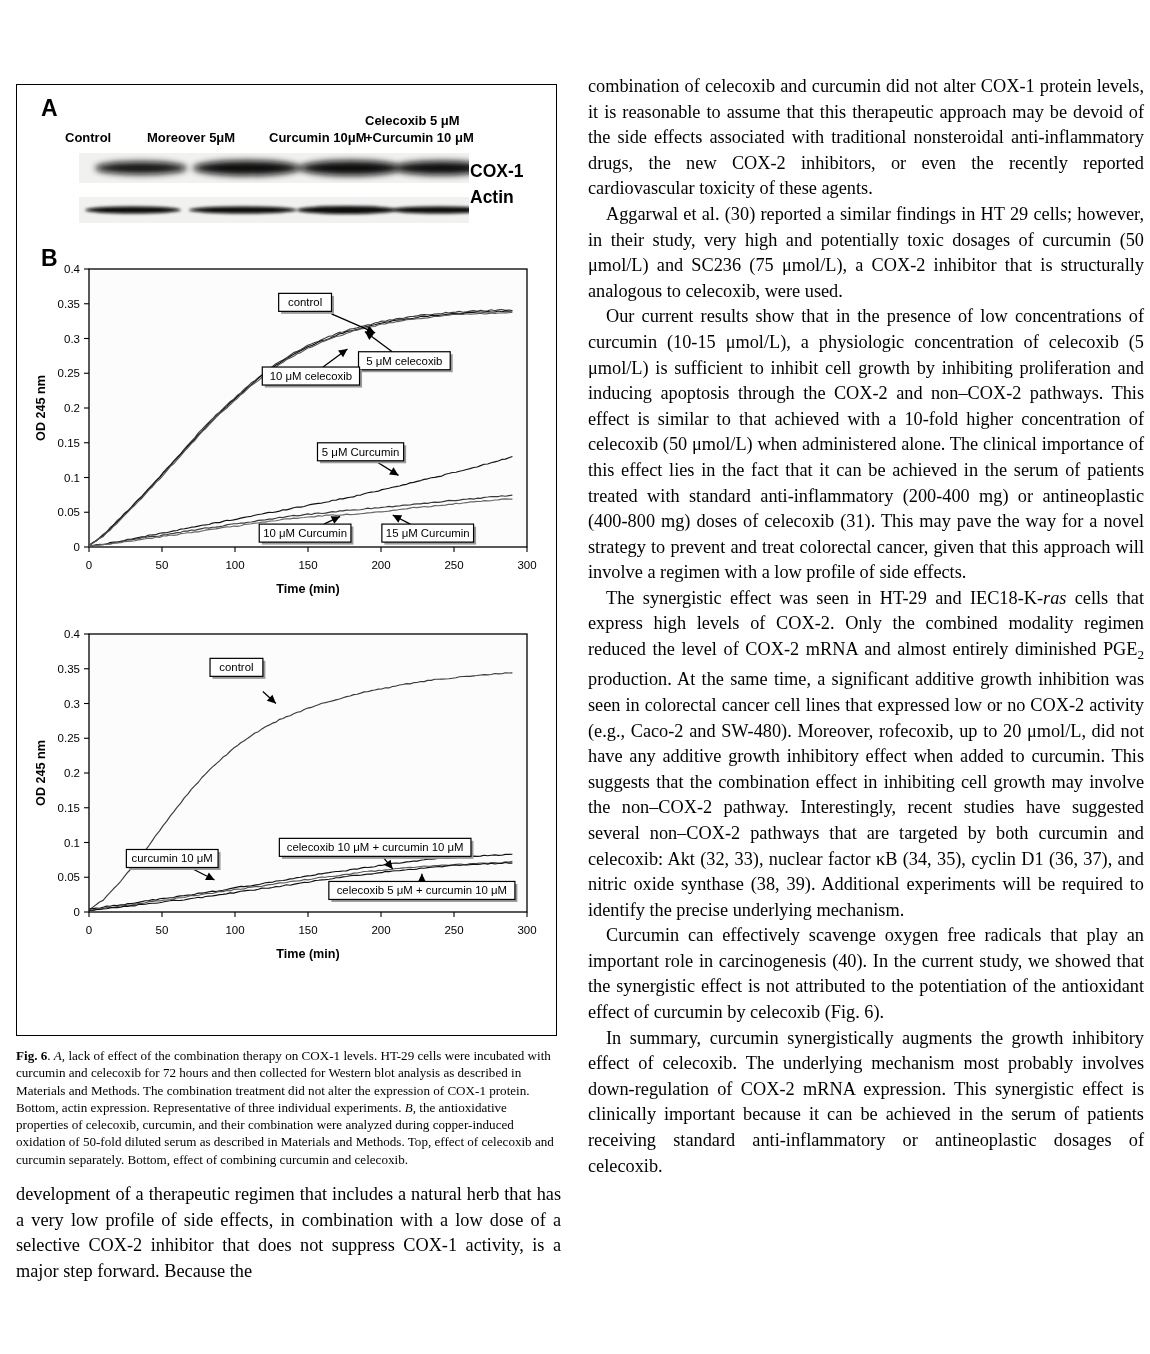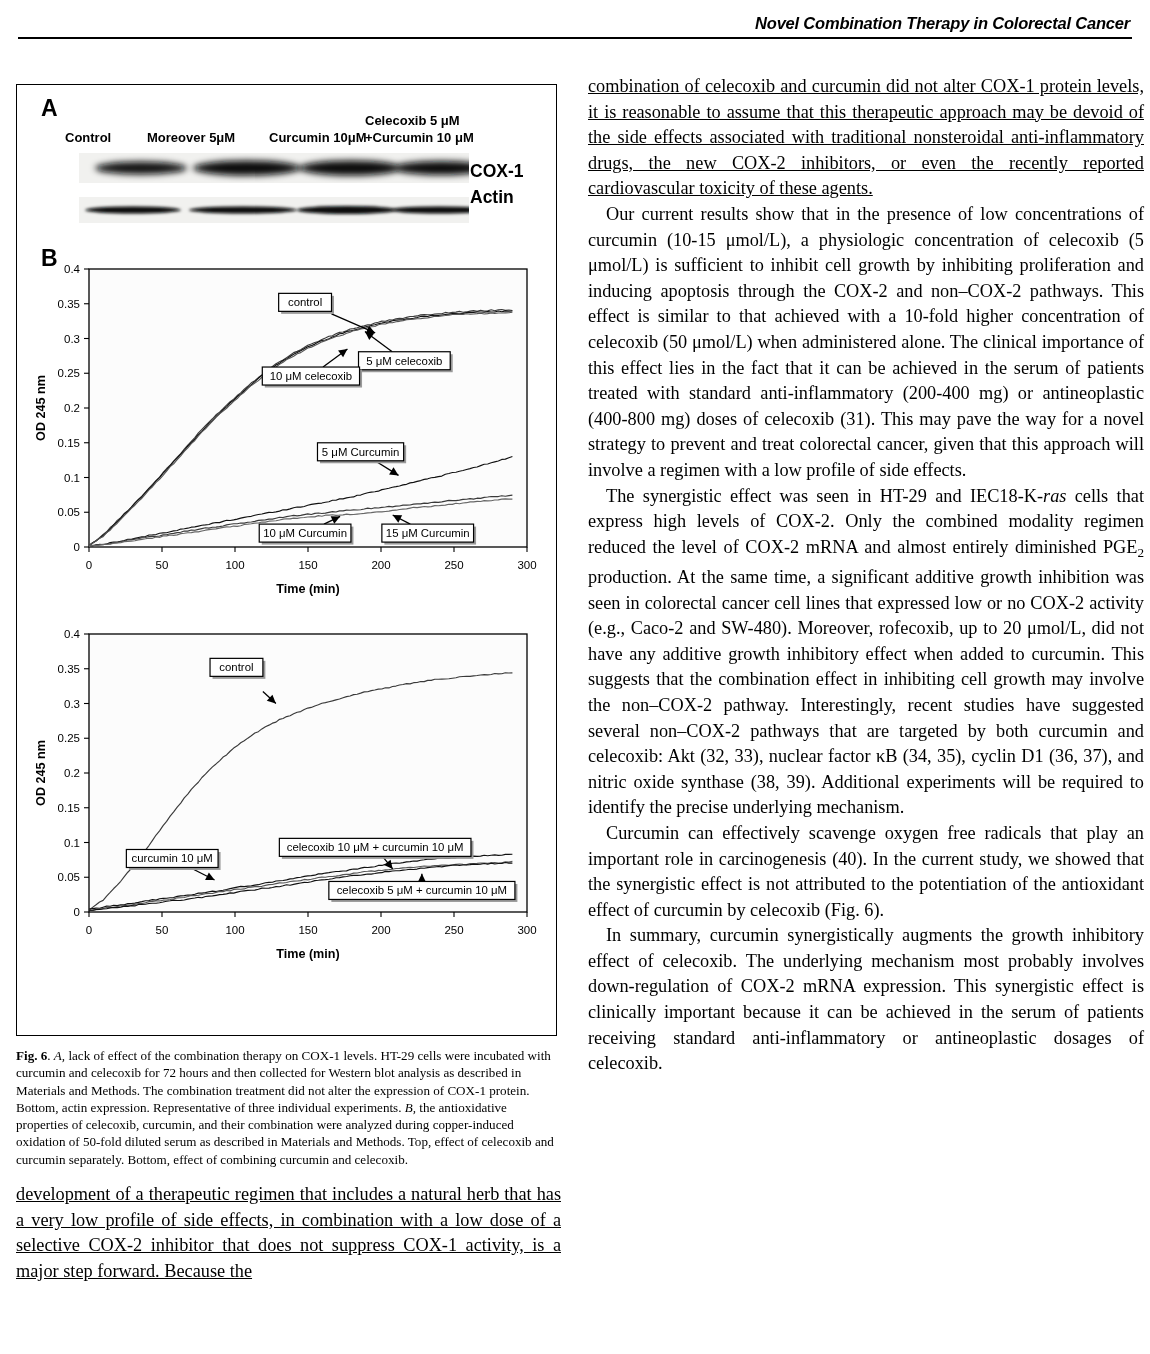--- a/index.html
+++ b/index.html
@@ -34,21 +34,21 @@
   
   .body-text{
     font-family:"Liberation Serif", serif;
     font-size:18.3px;
     line-height:25.6px;
     text-align:justify;
     text-justify:inter-word;
     hyphens:none;
   }
   .body-text p{margin:0;text-indent:18px;}
-  .body-text p.no-indent{text-indent:0;text-decoration:underline;}
+  .body-text p.no-indent{text-indent:0;}
   .body-text i{font-style:italic;}
   .body-text sub{font-size:.72em;vertical-align:-0.28em;}
 
   
   #figure-box{
     position:relative;
     width:541px;height:952px;
     border:1.6px solid #000;
     box-sizing:border-box;
     background:#fff;
@@ -96,24 +96,20 @@
   #figure-caption b{font-weight:bold;}
   #figure-caption i{font-style:italic;}
 
   #lower-left-text{margin-top:14px;}
 </style>
 </head>
 <body>
 
 <div class="page">
 
-  <div id="running-head">
-    <div class="rh-text">Novel Combination Therapy in Colorectal Cancer</div>
-    <div class="rh-rule"></div>
-  </div>
 
   <div class="col-left">
 
     <div id="figure-box">
 
       <div id="blot-panel">
         <div class="panel-letter" style="left:24px;top:10px;">A</div>
         <div id="blot-lane-labels">
             <div class="blot-lane-label" style="left: 48px; top: 44px; width: 90px;">
               <div>Control</div>
@@ -328,19 +324,20 @@
 
     <div id="figure-caption"><b>Fig. 6</b><span>. </span><i>A,</i><span> lack of effect of the combination therapy on COX-1 levels. HT-29 cells were incubated with curcumin and celecoxib for 72 hours and then collected for Western blot analysis as described in Materials and Methods. The combination treatment did not alter the expression of COX-1 protein. Bottom, actin expression. Representative of three individual experiments. </span><i>B,</i><span> the antioxidative properties of celecoxib, curcumin, and their combination were analyzed during copper-induced oxidation of 50-fold diluted serum as described in Materials and Methods. Top, effect of celecoxib and curcumin separately. Bottom, effect of combining curcumin and celecoxib.</span></div>
 
     <div id="lower-left-text" class="body-text">
         <p class="no-indent">development of a therapeutic regimen that includes a natural herb that has a very low profile of side effects, in combination with a low dose of a selective COX-2 inhibitor that does not suppress COX-1 activity, is a major step forward. Because the</p>
       </div>
   </div>
 
   <div class="col-right body-text" id="right-column">
       <p class="no-indent">combination of celecoxib and curcumin did not alter COX-1 protein levels, it is reasonable to assume that this therapeutic approach may be devoid of the side effects associated with traditional nonsteroidal anti-inflammatory drugs, the new COX-2 inhibitors, or even the recently reported cardiovascular toxicity of these agents.</p>
+      <p>Aggarwal et al. (30) reported a similar findings in HT 29 cells; however, in their study, very high and potentially toxic dosages of curcumin (50 μmol/L) and SC236 (75 μmol/L), a COX-2 inhibitor that is structurally analogous to celecoxib, were used.</p>
       <p>Our current results show that in the presence of low concentrations of curcumin (10-15 μmol/L), a physiologic concentration of celecoxib (5 μmol/L) is sufficient to inhibit cell growth by inhibiting proliferation and inducing apoptosis through the COX-2 and non–COX-2 pathways. This effect is similar to that achieved with a 10-fold higher concentration of celecoxib (50 μmol/L) when administered alone. The clinical importance of this effect lies in the fact that it can be achieved in the serum of patients treated with standard anti-inflammatory (200-400 mg) or antineoplastic (400-800 mg) doses of celecoxib (31). This may pave the way for a novel strategy to prevent and treat colorectal cancer, given that this approach will involve a regimen with a low profile of side effects.</p>
       <p>The synergistic effect was seen in HT-29 and IEC18-K-<i>ras</i> cells that express high levels of COX-2. Only the combined modality regimen reduced the level of COX-2 mRNA and almost entirely diminished PGE<sub>2</sub> production. At the same time, a significant additive growth inhibition was seen in colorectal cancer cell lines that expressed low or no COX-2 activity (e.g., Caco-2 and SW-480). Moreover, rofecoxib, up to 20 μmol/L, did not have any additive growth inhibitory effect when added to curcumin. This suggests that the combination effect in inhibiting cell growth may involve the non–COX-2 pathway. Interestingly, recent studies have suggested several non–COX-2 pathways that are targeted by both curcumin and celecoxib: Akt (32, 33), nuclear factor κB (34, 35), cyclin D1 (36, 37), and nitric oxide synthase (38, 39). Additional experiments will be required to identify the precise underlying mechanism.</p>
       <p>Curcumin can effectively scavenge oxygen free radicals that play an important role in carcinogenesis (40). In the current study, we showed that the synergistic effect is not attributed to the potentiation of the antioxidant effect of curcumin by celecoxib (Fig. 6).</p>
       <p>In summary, curcumin synergistically augments the growth inhibitory effect of celecoxib. The underlying mechanism most probably involves down-regulation of COX-2 mRNA expression. This synergistic effect is clinically important because it can be achieved in the serum of patients receiving standard anti-inflammatory or antineoplastic dosages of celecoxib.</p>
     </div>
 
 </div>
 
 </body></html>

